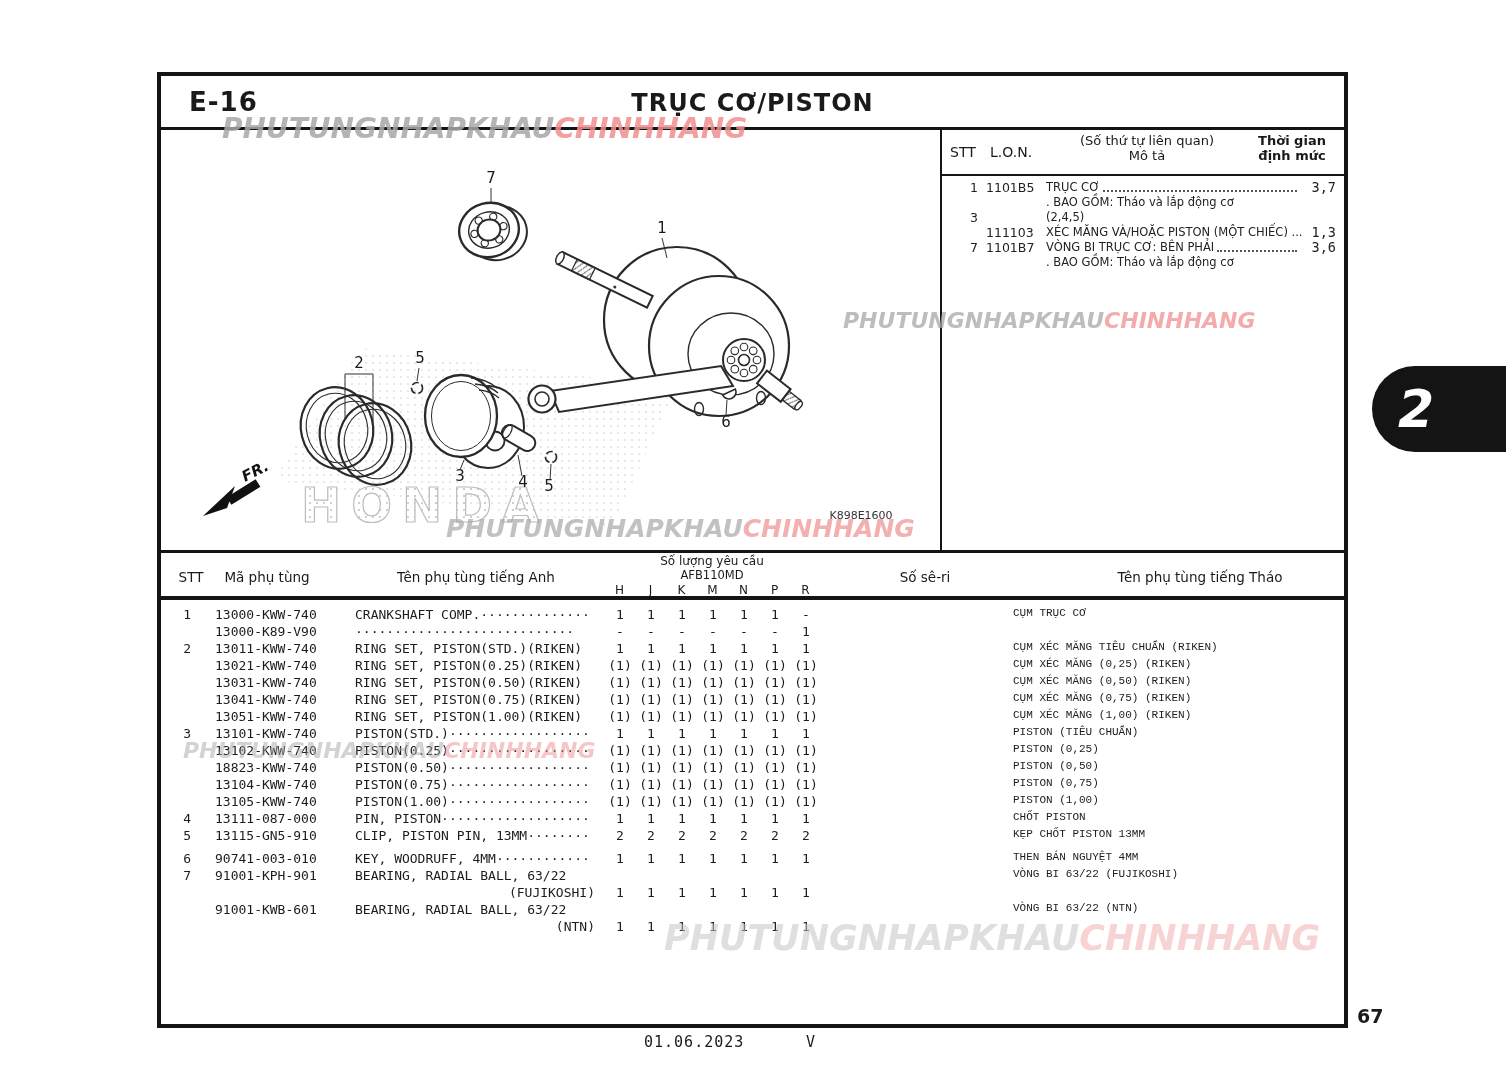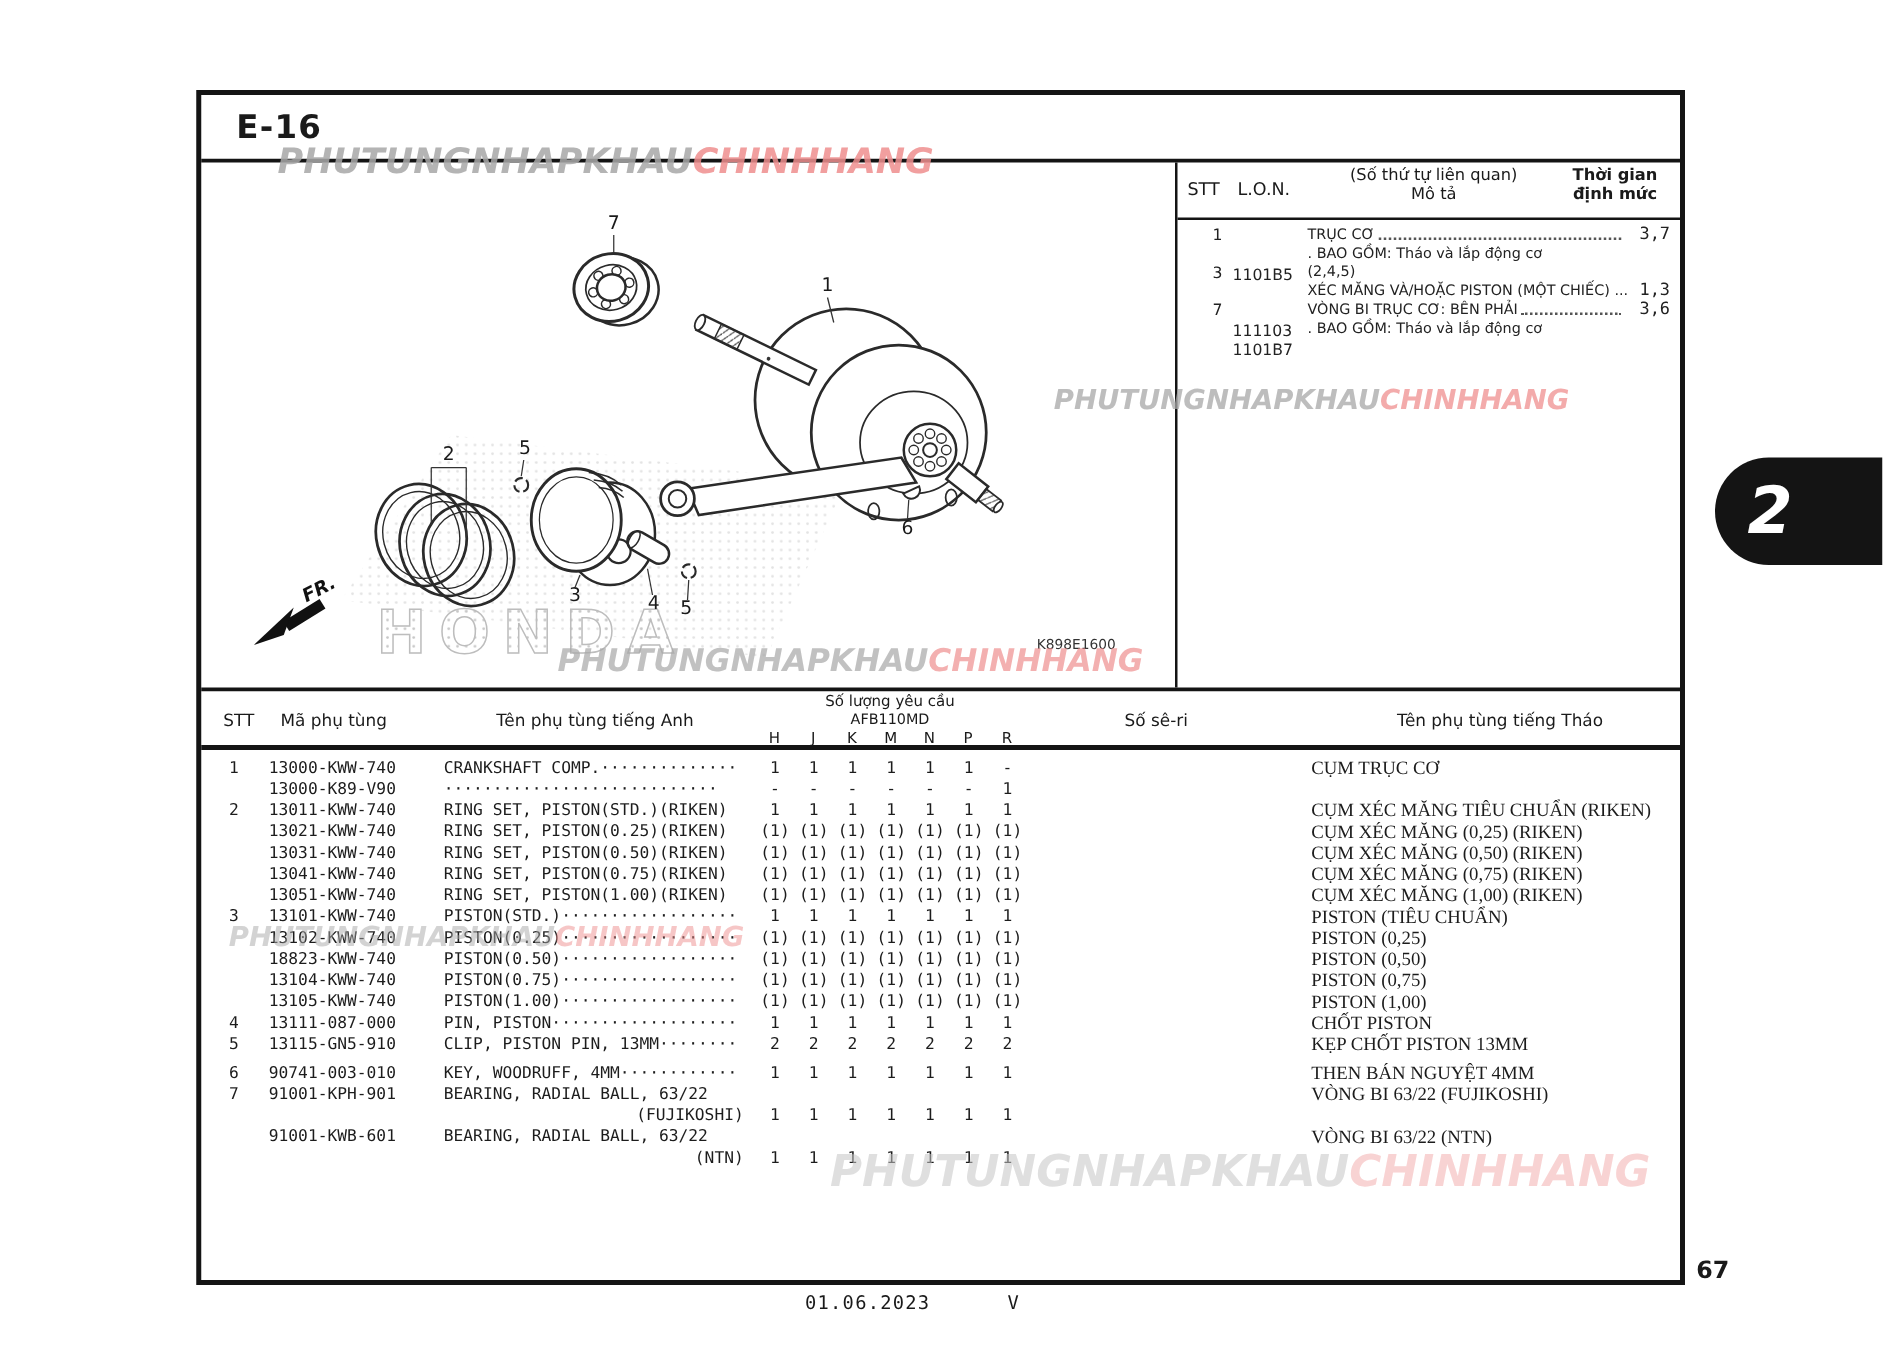--- a/index.html
+++ b/index.html
@@ -24,21 +24,21 @@
   
   .ref-table{position:absolute;left:779px;top:54px;width:404px;height:420px;border-left:2px solid #141414;box-sizing:border-box;}
   .ref-head{position:absolute;left:0;top:0;width:100%;height:46px;border-bottom:2px solid #141414;box-sizing:border-box;}
   .rh-stt{position:absolute;left:8px;top:14px;font-size:14px;}
   .rh-lon{position:absolute;left:48px;top:14px;font-size:14px;}
   .rh-desc{position:absolute;left:100px;top:3px;width:210px;text-align:center;font-size:13px;line-height:15px;}
   .rh-time{position:absolute;right:6px;top:3px;width:92px;text-align:center;font-size:13px;line-height:15px;font-weight:bold;}
   .ref-rows{position:absolute;left:0;top:46px;width:100%;padding-top:4px;}
   .r-line{position:relative;height:15px;color:#222;}
   .r-stt{position:absolute;left:10px;width:26px;text-align:right;font-size:12.5px;}
-  .r-lon{position:absolute;left:44px;font-size:12.5px;margin-top:32px;}
+  .r-lon{position:absolute;left:44px;font-size:12.5px;}
   .r-desc{position:absolute;left:104px;right:44px;display:flex;align-items:flex-end;white-space:nowrap;font-size:11.5px;}
   .r-desc.noleader{right:6px;text-align:right;}
   .r-desc .leader{flex:1;border-bottom:2px dotted #555;margin:0 3px 2px 3px;min-width:0;}
   .r-time{position:absolute;right:8px;top:-1px;font-family:"DejaVu Sans Mono","Liberation Mono",monospace;font-size:13.5px;}
   
   .parts-head{position:absolute;left:0;top:474px;width:1183px;height:50px;border-top:3px solid #141414;border-bottom:4px solid #141414;box-sizing:border-box;}
   .ph{position:absolute;font-size:13.5px;text-align:center;}
   .ph-stt{left:0px;top:16px;width:60px;}
   .ph-code{left:46px;top:16px;width:120px;}
   .ph-en{left:215px;top:16px;width:200px;}
@@ -50,21 +50,21 @@
   .parts-body{position:absolute;left:0;top:524px;width:1183px;padding-top:7px;}
   .p-row{position:relative;height:17px;font-family:"DejaVu Sans Mono","Liberation Mono",monospace;font-size:13px;color:#1c1c1c;}
   .p-row.two-line{height:34px;}
   .p-row.gap{margin-top:6px;}
   .p-row span{position:absolute;top:0;white-space:pre;}
   .c-stt{left:6px;width:24px;text-align:right;}
   .c-code{left:54px;}
   .c-en{left:194px;}
   .c-en2{left:194px;width:240px;text-align:right;top:17px !important;}
   .c-q{width:31px;text-align:center;}
-  .c-vi{left:888px;font-family:Liberation Serif, serif;font-size:15px;}
+  .c-vi{left:852px;font-family:Liberation Mono, monospace;font-size:11px;}
   
   .side-tab{
     position:absolute;left:1372px;top:366px;width:134px;height:86px;background:#141414;
     border-radius:43px 0 0 43px;z-index:40;display:flex;align-items:center;
   }
   .side-tab span{color:#fff;font-size:52px;font-weight:bold;font-style:italic;margin-left:26px;line-height:1;}
   .page-num{position:absolute;left:1357px;top:1005px;font-size:19px;font-weight:bold;z-index:40;}
   .footer-date{position:absolute;left:644px;top:1033px;font-family:"DejaVu Sans Mono","Liberation Mono",monospace;font-size:15px;letter-spacing:1px;}
   .footer-ver{position:absolute;left:806px;top:1033px;font-family:"DejaVu Sans Mono","Liberation Mono",monospace;font-size:15px;}
   
@@ -78,20 +78,21 @@
   .wm5{left:664px;top:918px;font-size:35px;opacity:.55;}
   .wm5 .g{color:#c6c6c6;} .wm5 .r{color:#f4b0b0;}
 </style>
 </head>
 <body>
 
 <div class="page-border">
 
   <div class="title-band">
     <span class="sec-code">E-16</span>
+    <span class="page-title">TRỤC CƠ/PISTON</span>
   </div>
 
   <svg class="diagram-svg" viewBox="0 0 779 420">
     <defs>
       <pattern id="dots" width="7" height="7" patternUnits="userSpaceOnUse">
           <circle cx="2" cy="2" r="1.1" fill="#c6c6c6"></circle>
         </pattern>
       <pattern id="hatch" width="5" height="9" patternUnits="userSpaceOnUse">
           <path d="M0,9 L5,0" stroke="#555" stroke-width="1"></path>
         </pattern>

